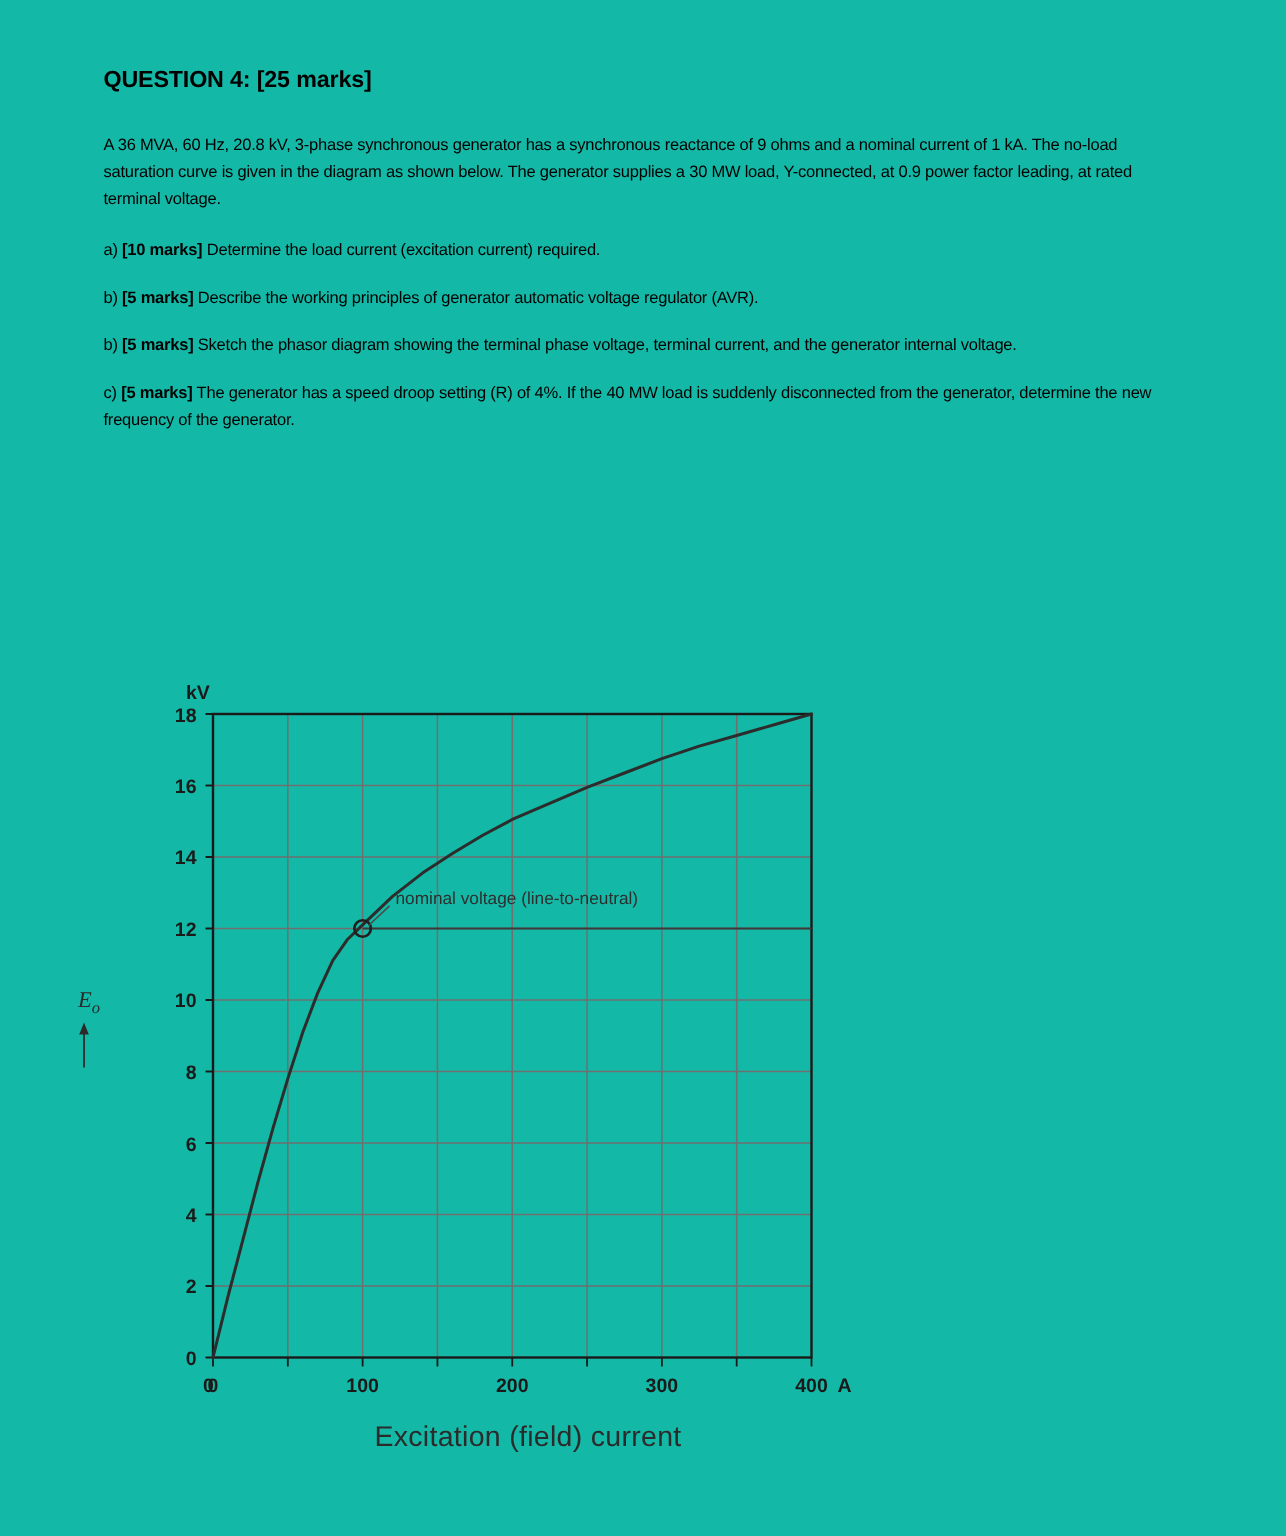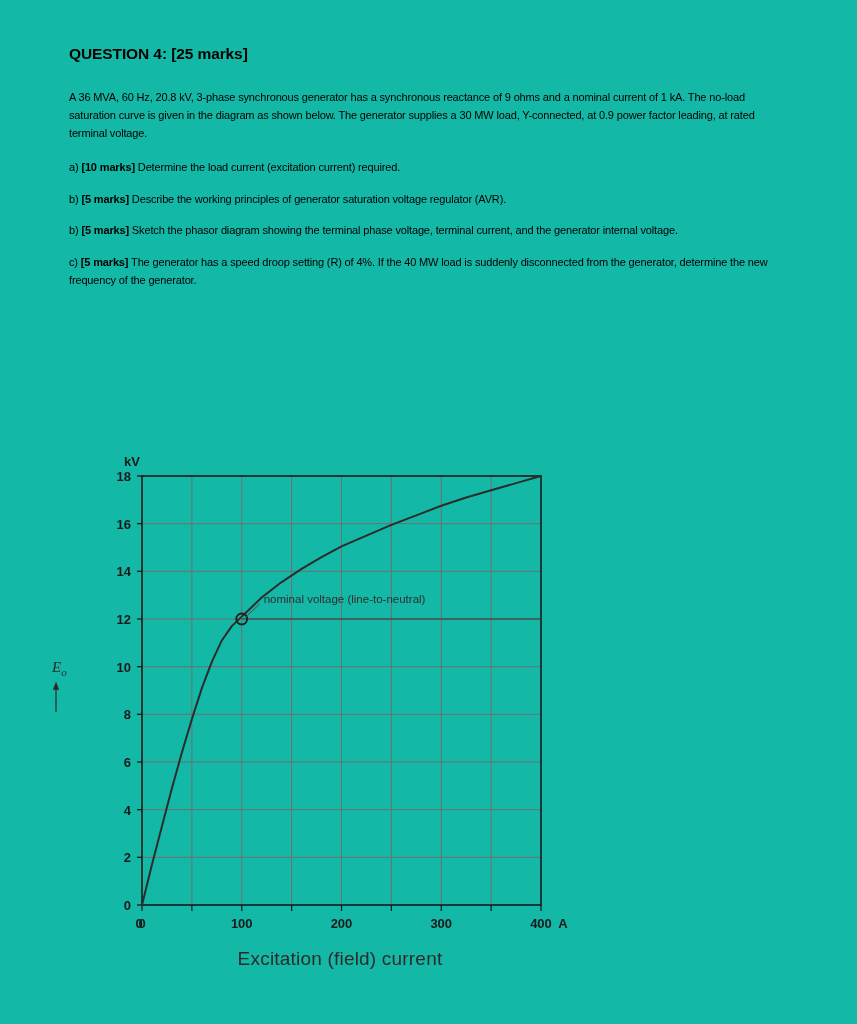--- a/index.html
+++ b/index.html
@@ -52,42 +52,42 @@
     width: 857px;
     height: 570px;
   }
   .chart-svg {
     position: absolute;
     left: 0; top: 0;
   }
   .xcaption {
     position: absolute;
     top: 948px;
-    left: 0;
+    left: 12px;
     width: 680px;
     text-align: center;
     font-size: 19px;
     color: #2b2b2b;
     letter-spacing: 0.2px;
   }
 </style>
 </head>
 <body>
 
 <div class="page">
 
   <div class="content">
 
     <div class="q-title">QUESTION 4: [25 marks]</div>
 
     <p class="para"><span>A 36 MVA, 60 Hz, 20.8 kV, 3-phase synchronous generator has a synchronous reactance of 9 ohms and a nominal current of 1 kA. The no-load saturation curve is given in the diagram as shown below. The generator supplies a 30 MW load, Y-connected, at 0.9 power factor leading, at rated terminal voltage.</span></p>
 
     <p class="para tight"><span>a) </span><b>[10 marks]</b><span> Determine the load current (excitation current) required.</span></p>
 
-    <p class="para tight"><span>b) </span><b>[5 marks]</b><span> Describe the working principles of generator saturation voltage regulator (AVR).</span></p>
+    <p class="para tight"><span>b) </span><b>[5 marks]</b><span> Describe the working principles of generator automatic voltage regulator (AVR).</span></p>
 
     <p class="para tight"><span>b) </span><b>[5 marks]</b><span> Sketch the phasor diagram showing the terminal phase voltage, terminal current, and the generator internal voltage.</span></p>
 
     <p class="para tight"><span>c) </span><b>[5 marks]</b><span> The generator has a speed droop setting (R) of 4%. If the 40 MW load is suddenly disconnected from the generator, determine the new frequency of the generator.</span></p>
 
   </div>
 
   <div class="figure">
     <svg class="chart-svg" id="chart" width="857" height="570">
         <line x1="142" y1="425.3333333333333" x2="541" y2="425.3333333333333" stroke="#6f6f6f" stroke-width="1"></line>

